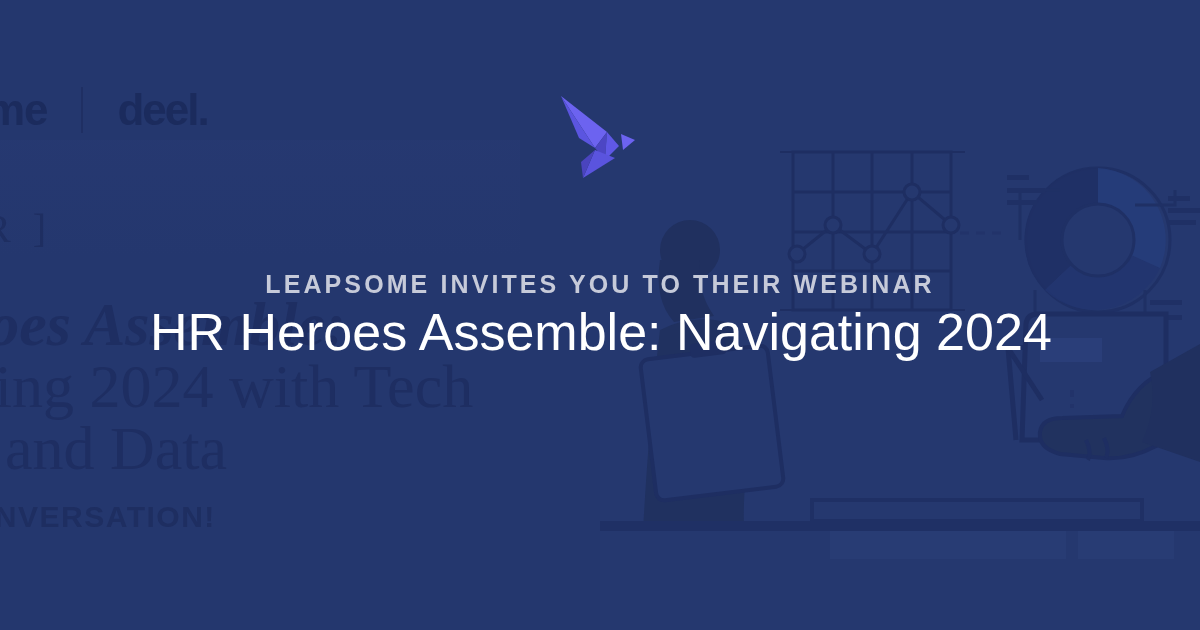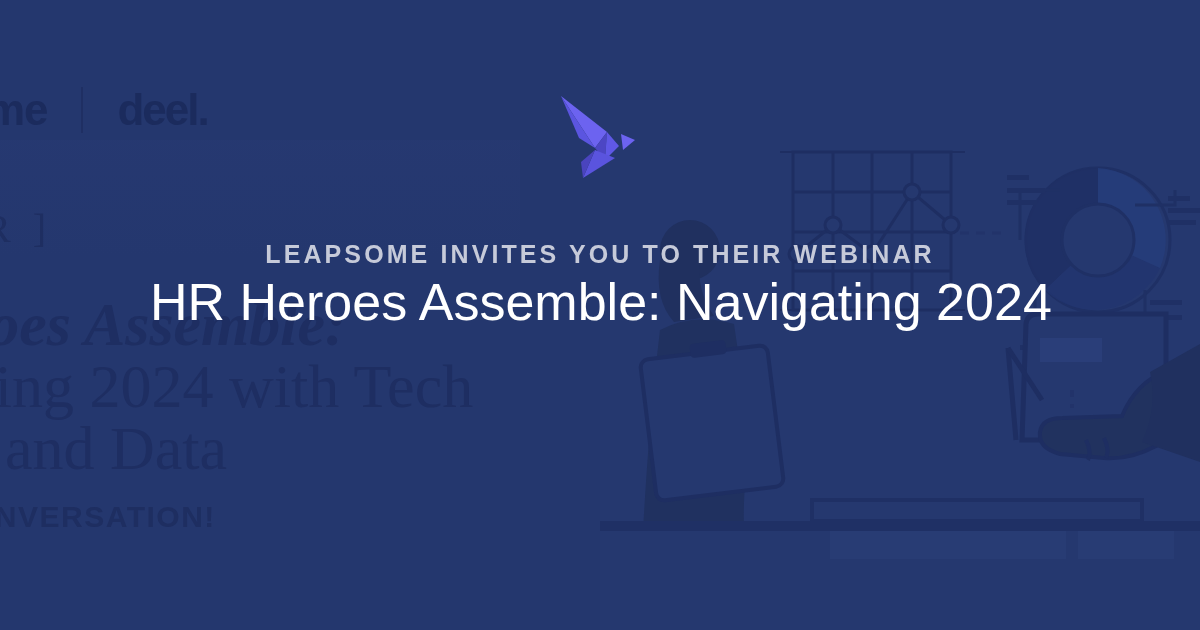--- a/index.html
+++ b/index.html
@@ -54,21 +54,21 @@
   .illus{position:absolute;inset:0;pointer-events:none;}
 
   
   .content{
     position:absolute;left:0;right:0;top:0;bottom:0;
     display:flex;flex-direction:column;align-items:center;
   }
   .logo-mark{margin-top:88px;width:86px;height:92px;}
 
   .eyebrow{
-    margin-top:62px;
+    margin-top:92px;
     font-size:25px;font-weight:bold;letter-spacing:3.1px;
     color:#C6CAD9;text-align:left;line-height:1;
   }
   .headline{
     margin-top:6px;
     font-size:52px;font-weight:normal;line-height:1.13;
     color:#FFFFFF;text-align:center;max-width:900px;
   }
   .headline div{white-space:nowrap;}
 </style>

